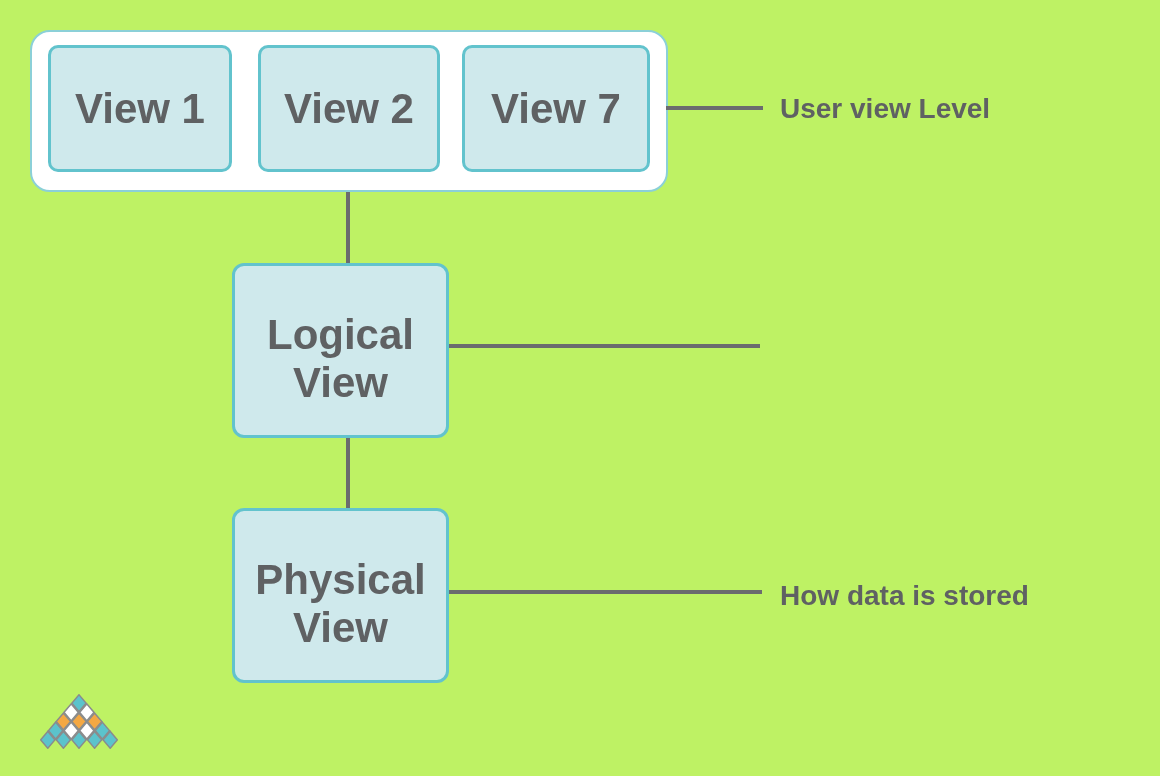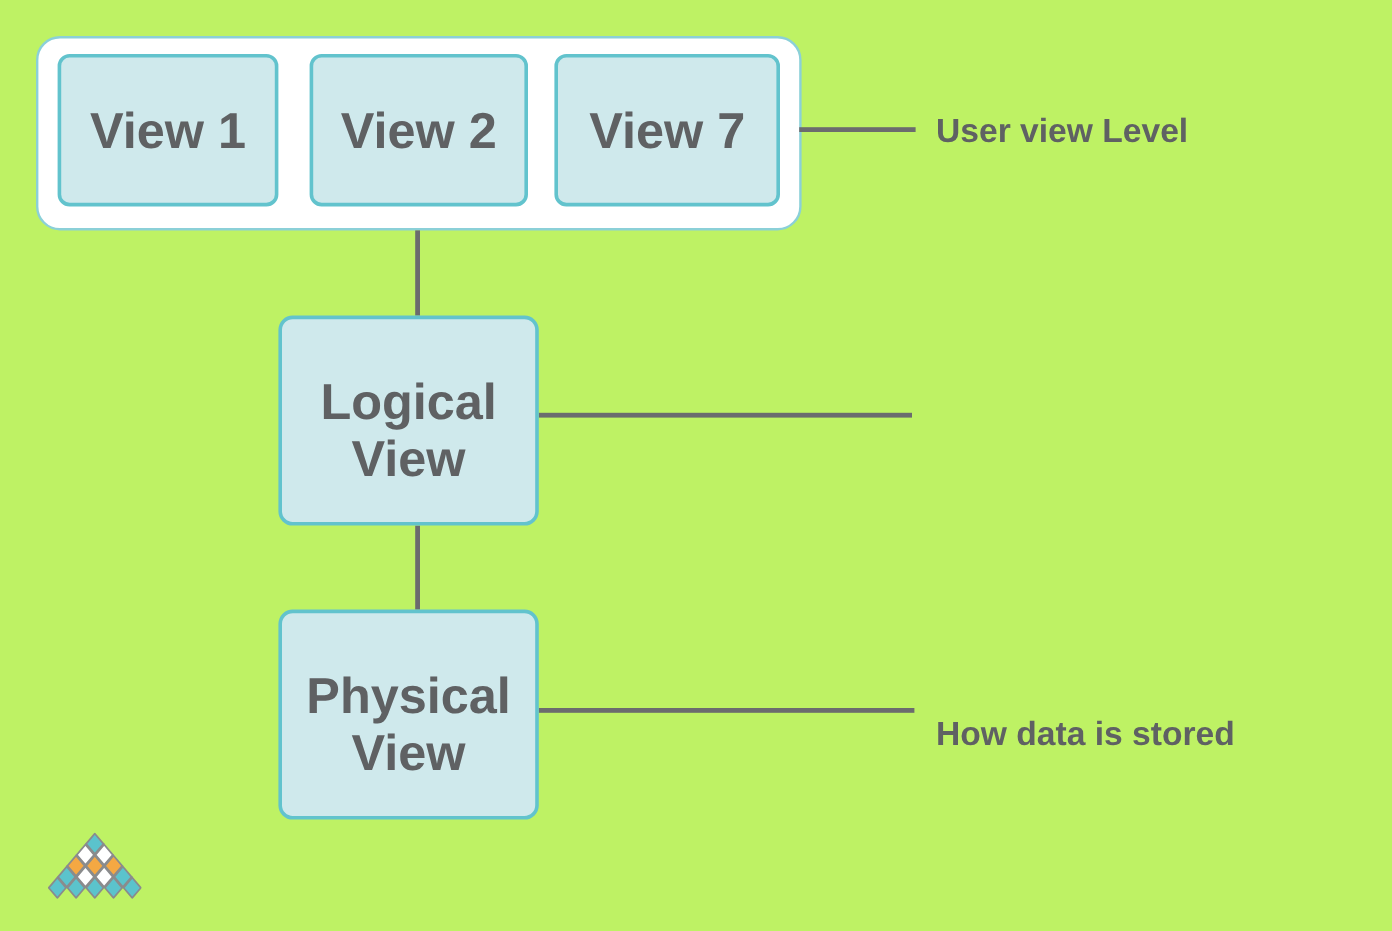--- a/index.html
+++ b/index.html
@@ -57,21 +57,21 @@
   .vl2{left:346px;top:438px;height:70px;}
   .annotation{
     position:absolute;
     color:var(--text);
     font-size:28px;font-weight:700;
     white-space:nowrap;
     transform:translateY(-50%);
   }
   .an1{left:780px;top:109px;}
   .an2{left:780px;top:346px;}
-  .an3{left:780px;top:612px;}
+  .an3{left:780px;top:596px;}
   .logo{
     position:absolute;left:40px;top:692px;height:58px;
     display:flex;align-items:center;gap:9px;
   }
   .logo svg{display:block;}
   .logo-text{
     font-size:41px;color:var(--logo-text);
     letter-spacing:-0.5px;
     white-space:nowrap;
   }

